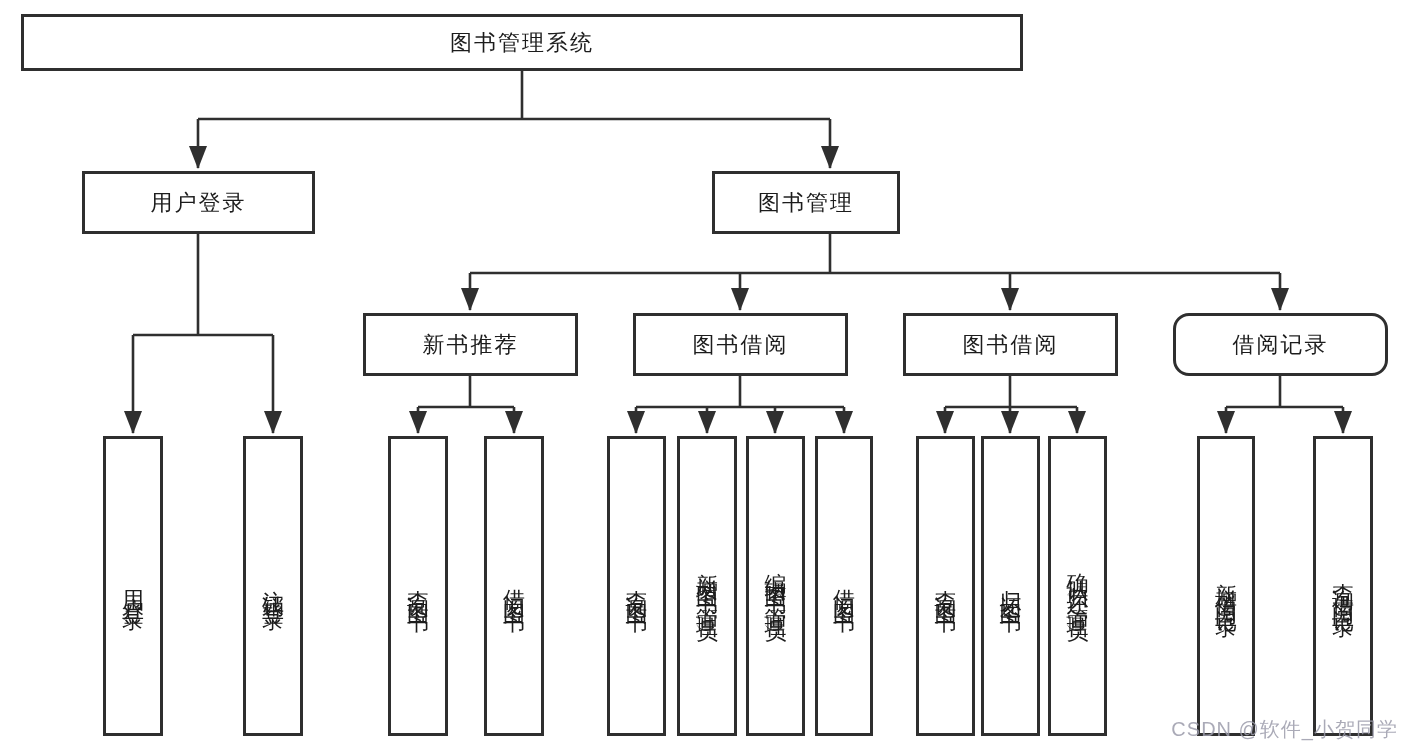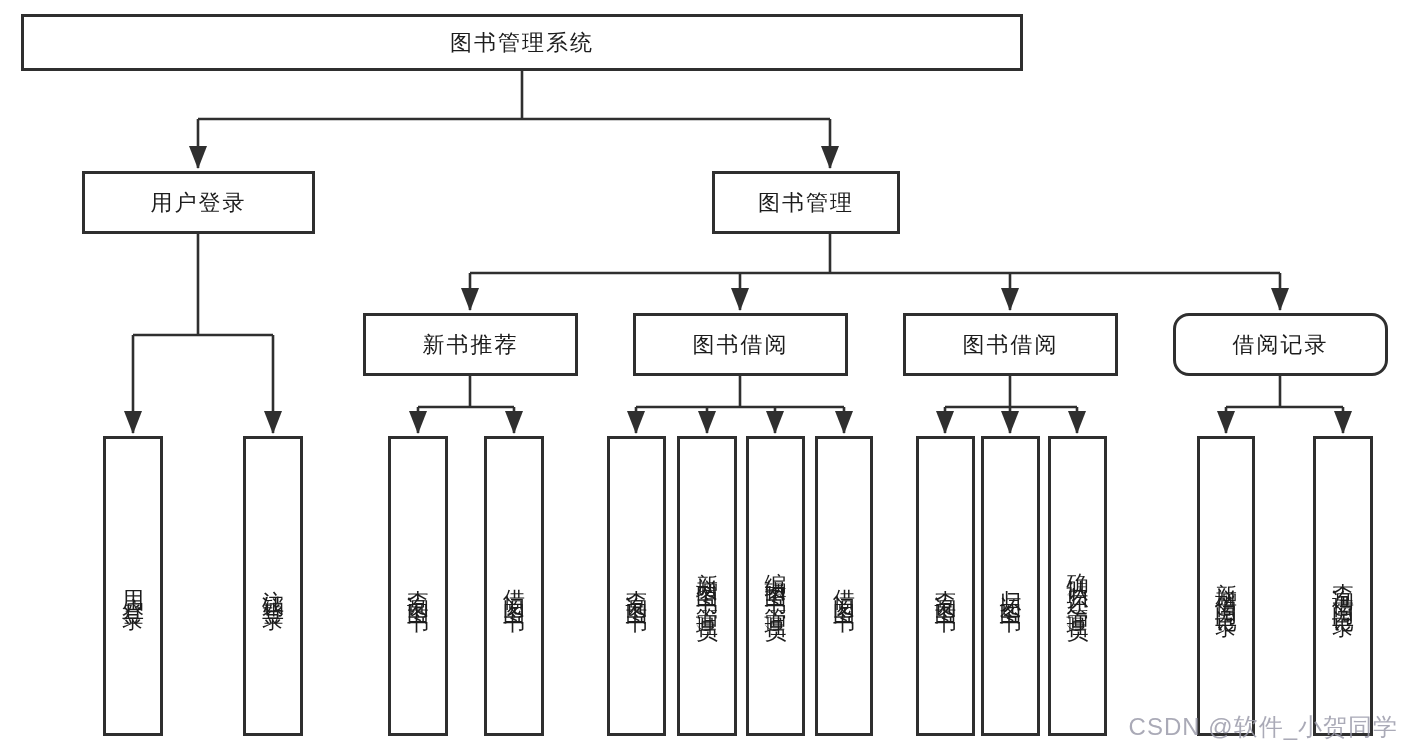--- a/index.html
+++ b/index.html
@@ -40,21 +40,21 @@
     font-size: 22px;
     letter-spacing: 7px;
     line-height: 1;
     white-space: nowrap;
   }
   .watermark {
     position: absolute;
     right: 7px;
     bottom: 4px;
     z-index: 3;
-    font-size: 24px;
+    font-size: 20px;
     letter-spacing: 1px;
     color: var(--watermark, #9c9cab);
     opacity: 0.85;
     white-space: nowrap;
     margin-top: 12px;
   }
 </style>
 </head>
 <body>
 

